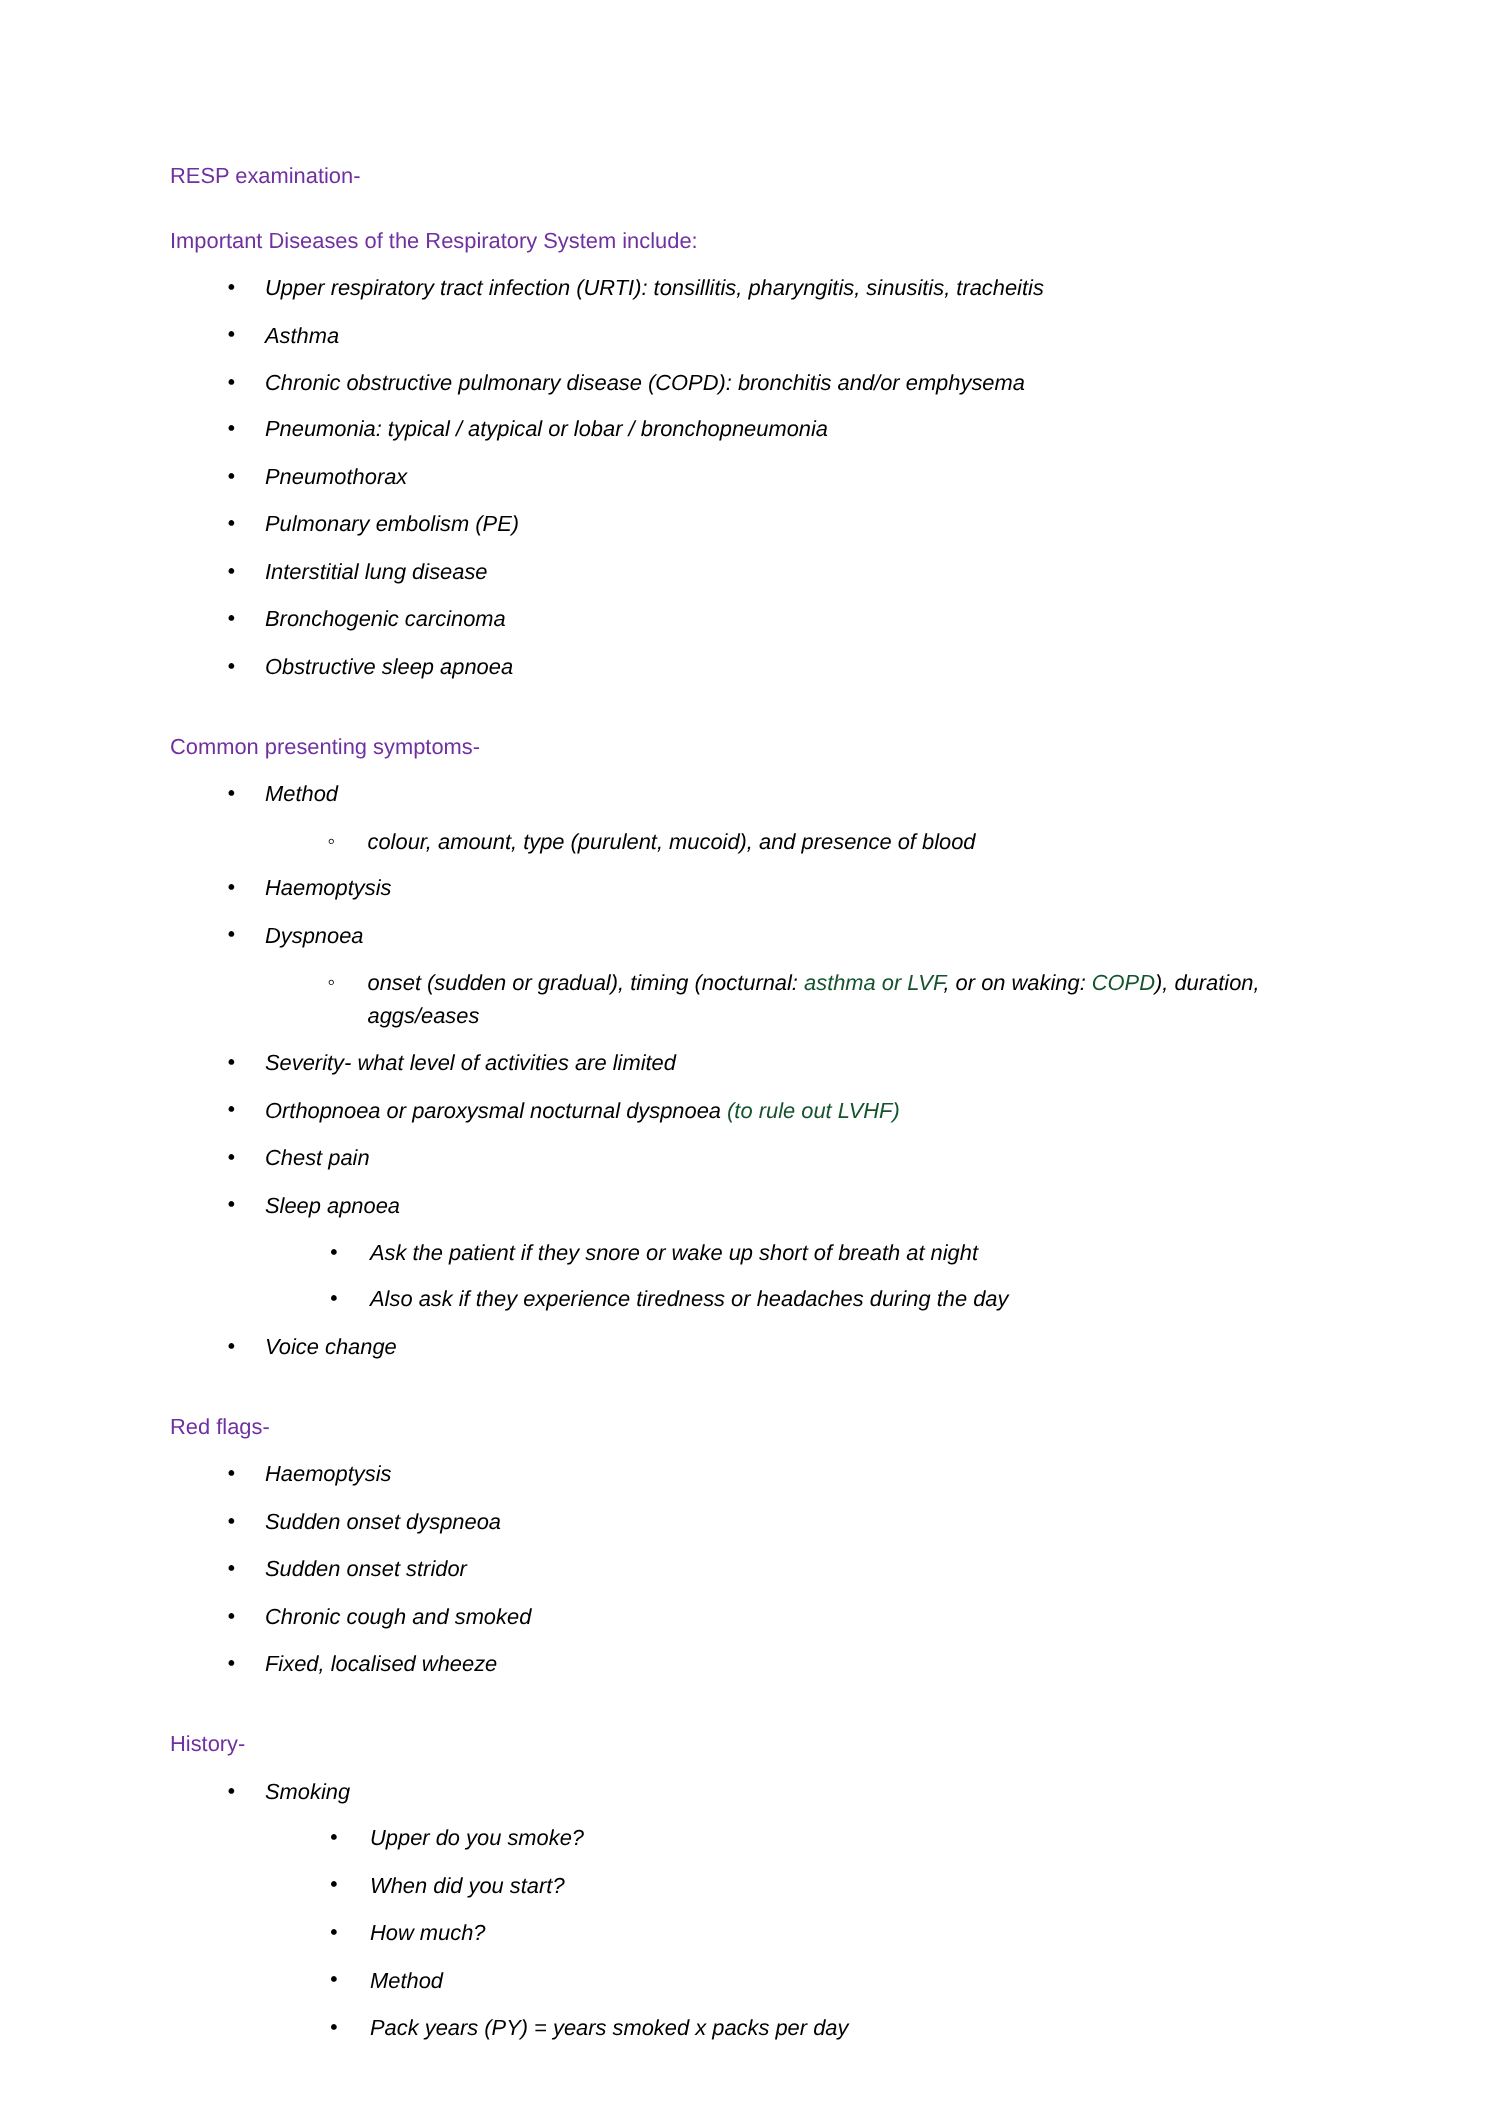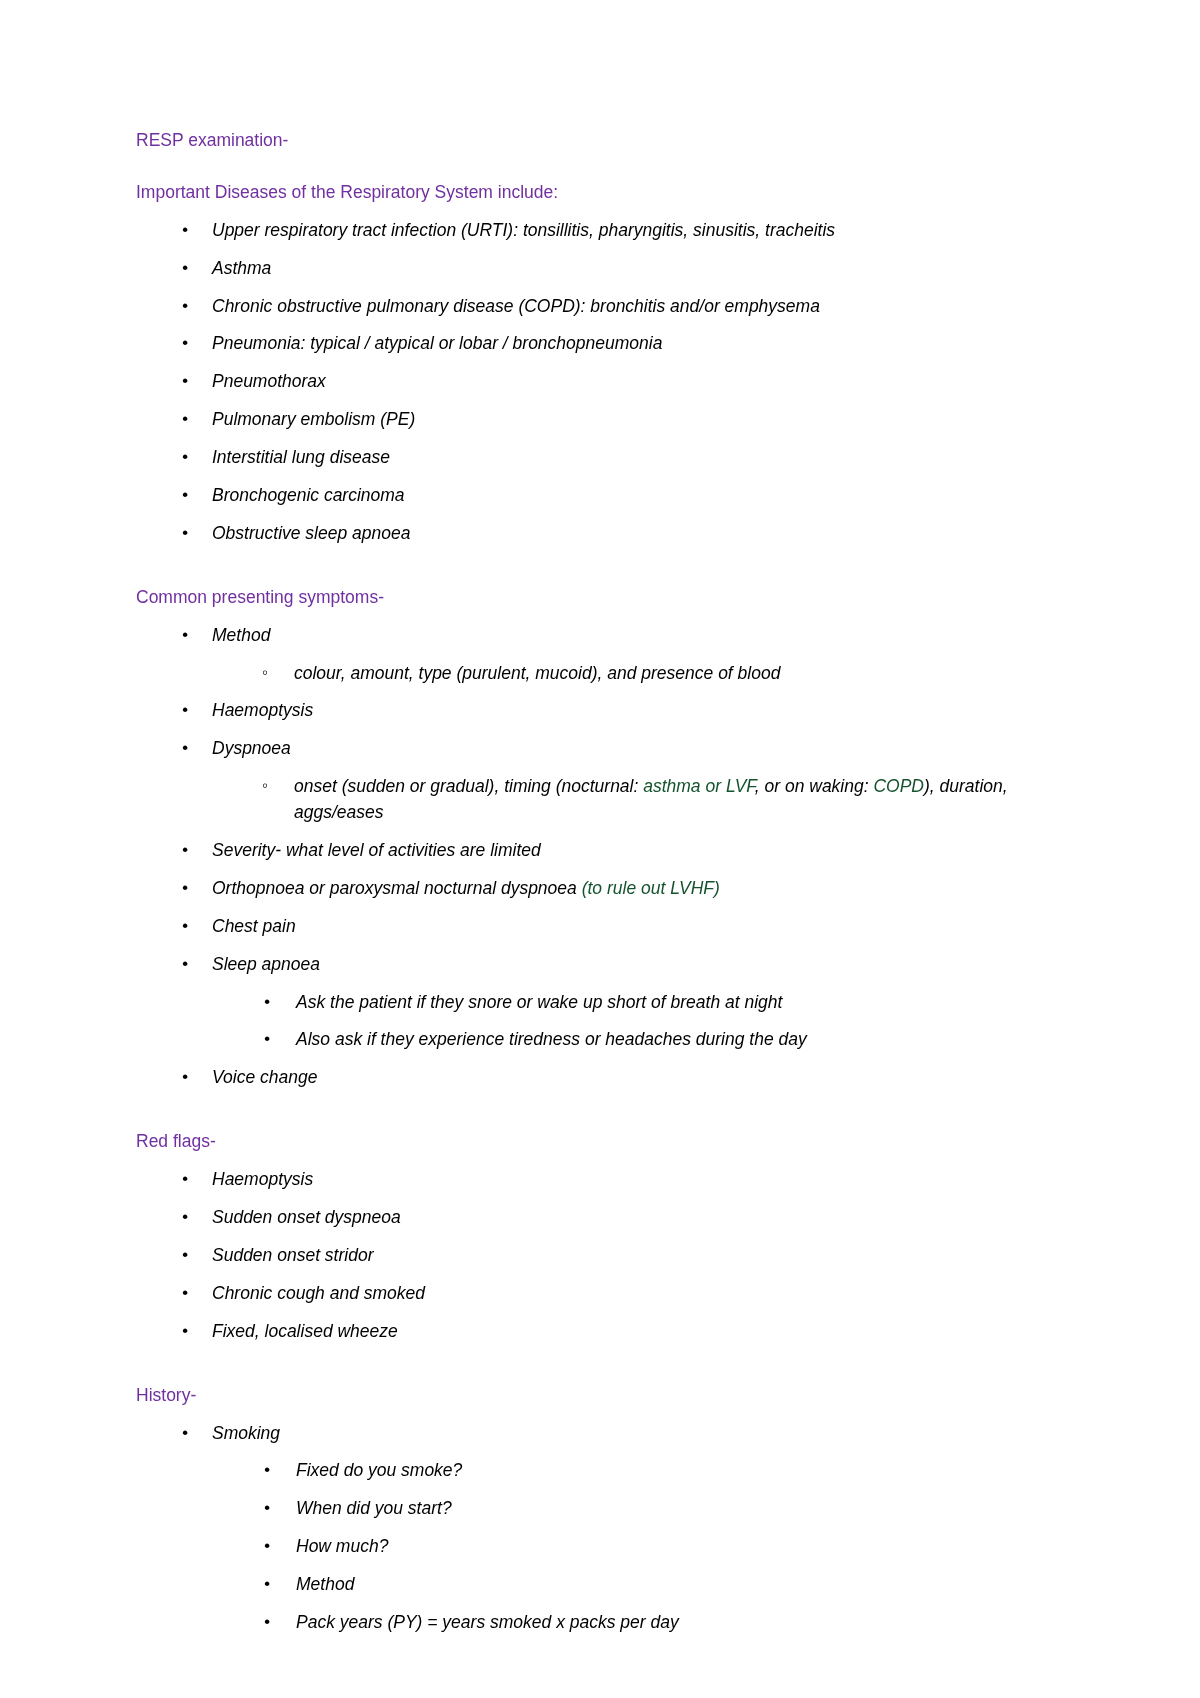--- a/index.html
+++ b/index.html
@@ -151,21 +151,21 @@
           <li class="bullet-disc"><span class="txt">Haemoptysis</span></li>
           <li class="bullet-disc"><span class="txt">Sudden onset dyspneoa</span></li>
           <li class="bullet-disc"><span class="txt">Sudden onset stridor</span></li>
           <li class="bullet-disc"><span class="txt">Chronic cough and smoked</span></li>
           <li class="bullet-disc"><span class="txt">Fixed, localised wheeze</span></li>
         </ul>
         <div class="spacer-line"></div>
         <h2 class="heading">History-</h2>
         <ul class="lvl1">
           <li class="bullet-disc"><span class="txt">Smoking</span><ul class="lvl3">
-              <li class="bullet-disc3"><span class="txt">Fixed do you smoke?</span></li>
+              <li class="bullet-disc3"><span class="txt">Upper do you smoke?</span></li>
               <li class="bullet-disc3"><span class="txt">When did you start?</span></li>
               <li class="bullet-disc3"><span class="txt">How much?</span></li>
               <li class="bullet-disc3"><span class="txt">Method</span></li>
               <li class="bullet-disc3"><span class="txt">Pack years (PY) = years smoked x packs per day</span></li>
             </ul></li>
         </ul>
       </div>
 
   </div>
 </div>

